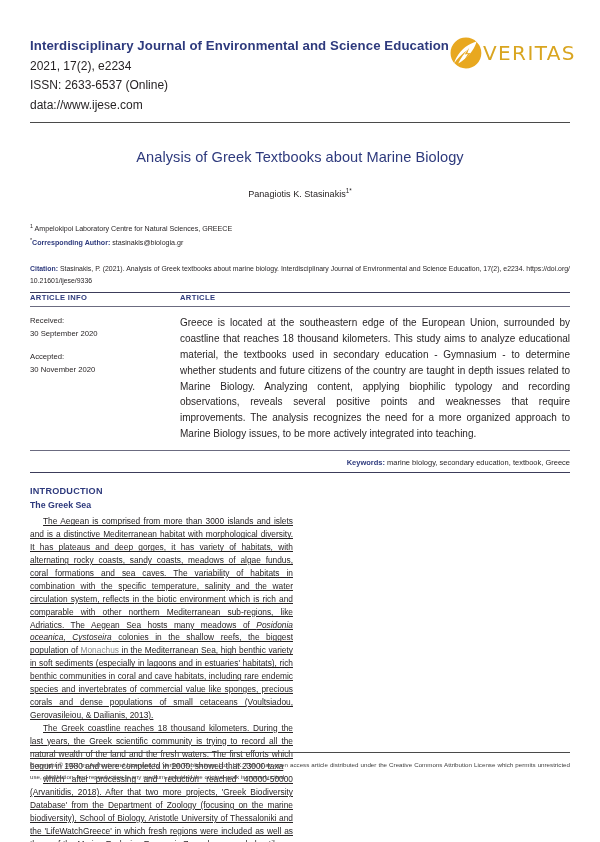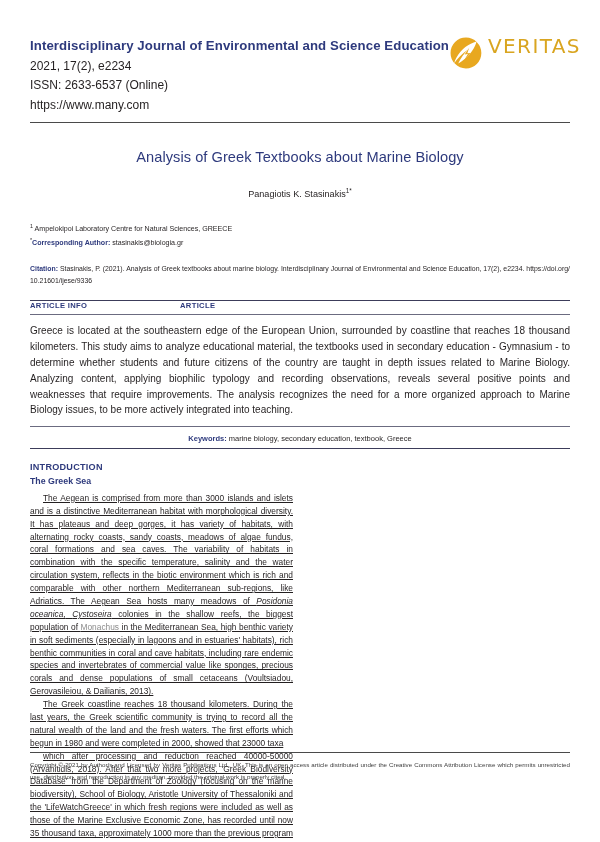--- a/index.html
+++ b/index.html
@@ -38,22 +38,21 @@
   .journal-meta {
     font-size: 12px;
     color: #231f20;
     line-height: 1.62;
     margin-top: 3px;
   }
   .journal-meta div { white-space: nowrap; }
 
   .logo-wrap {
     display: flex;
-    align-items: flex-start;
-    gap: 5px;
+    align-items: center;
     padding-top: 6px;
     padding-right: 4px;
   }
   .logo-mark {
     width: 34px; height: 34px;
     position: relative;
   }
   .veritas-text {
     font-size: 20px;
     color: #d9a520;
@@ -96,21 +95,21 @@
   .citation {
     margin-top: 13px;
     font-size: 6.9px;
     line-height: 1.72;
     color: #231f20;
     text-align: justify;
   }
   .citation b { color: #2e3a7d; }
 
   
-  .info-block { margin-top: 14px; }
+  .info-block { margin-top: 6px; }
   .info-head {
     display: flex;
     font-size: 7.6px;
     font-weight: bold;
     color: #2e3a7d;
     letter-spacing: 0.35px;
     padding-bottom: 4px;
   }
   .col-a { width: 150px; flex: none; padding-right: 8px; }
   .col-b { flex: 1; }
@@ -128,21 +127,21 @@
   }
   .received-block .gap { height: 11px; }
   .abstract-text {
     font-size: 10px;
     line-height: 1.58;
     text-align: justify;
     color: #231f20;
   }
   .keywords {
     font-size: 7.5px;
-    text-align: center;
+    text-align: right;
     padding: 7px 0 5px 0;
     color: #231f20;
   }
   .keywords b { color: #2e3a7d; }
 
   
   .columns {
     display: flex;
     margin-top: 11px;
     flex-direction: column;
@@ -193,21 +192,21 @@
 <body>
 
 <div class="page">
 
   <div class="masthead">
     <div class="masthead-left">
       <div class="journal-title">Interdisciplinary Journal of Environmental and Science Education</div>
       <div class="journal-meta">
         <div>2021, 17(2), e2234</div>
         <div>ISSN: 2633-6537 (Online)</div>
-        <div>https://www.many.com</div>
+        <div>data://www.ijese.com</div>
       </div>
     </div>
     <div class="logo-wrap">
       <div class="logo-mark">
         <svg width="34" height="34" viewBox="0 0 34 34">
           <path d="M17 1.6 A15.4 15.4 0 1 1 16.9 32.4 A15.4 15.4 0 0 1 17 1.6 Z" fill="#E8A820"></path>
           <path d="M27.5 5.5 C20 7.5 12 13 7.5 21.5 C6.4 23.6 5.6 25.6 5.2 27.2 C8.2 22.6 13.2 17.4 19 13.4 C15.4 17.2 11.4 22.4 9.2 27.4 C13.8 25.2 19.6 20.2 23.2 14.8 C25.6 11.2 27 7.8 27.5 5.5 Z" fill="#ffffff"></path>
           <path d="M20.2 11.8 L15.6 18.4 L18.9 18.0 L15.0 24.6 L21.6 16.9 L18.3 17.3 Z" fill="#E8A820"></path>
         </svg>
       </div>
@@ -240,20 +239,27 @@
 
   <div class="info-block">
     <div class="hr-dark"></div>
     <div class="info-head">
       <div class="col-a">ARTICLE INFO</div>
       <div class="col-b">ARTICLE</div>
     </div>
     <div class="hr-thin"></div>
 
     <div class="info-body">
+      <div class="col-a received-block">
+        <div>Received:</div>
+        <div>30 September 2020</div>
+        <div class="gap"></div>
+        <div>Accepted:</div>
+        <div>30 November 2020</div>
+      </div>
       <div class="col-b abstract-text">Greece is located at the southeastern edge of the European Union, surrounded by coastline that reaches 18 thousand kilometers. This study aims to analyze educational material, the textbooks used in secondary education - Gymnasium - to determine whether students and future citizens of the country are taught in depth issues related to Marine Biology. Analyzing content, applying biophilic typology and recording observations, reveals several positive points and weaknesses that require improvements. The analysis recognizes the need for a more organized approach to Marine Biology issues, to be more actively integrated into teaching.</div>
     </div>
 
     <div class="hr-thin"></div>
     <div class="keywords">
       <b>Keywords:</b>
       <span>marine biology, secondary education, textbook, Greece</span>
     </div>
     <div class="hr-dark"></div>
   </div>

